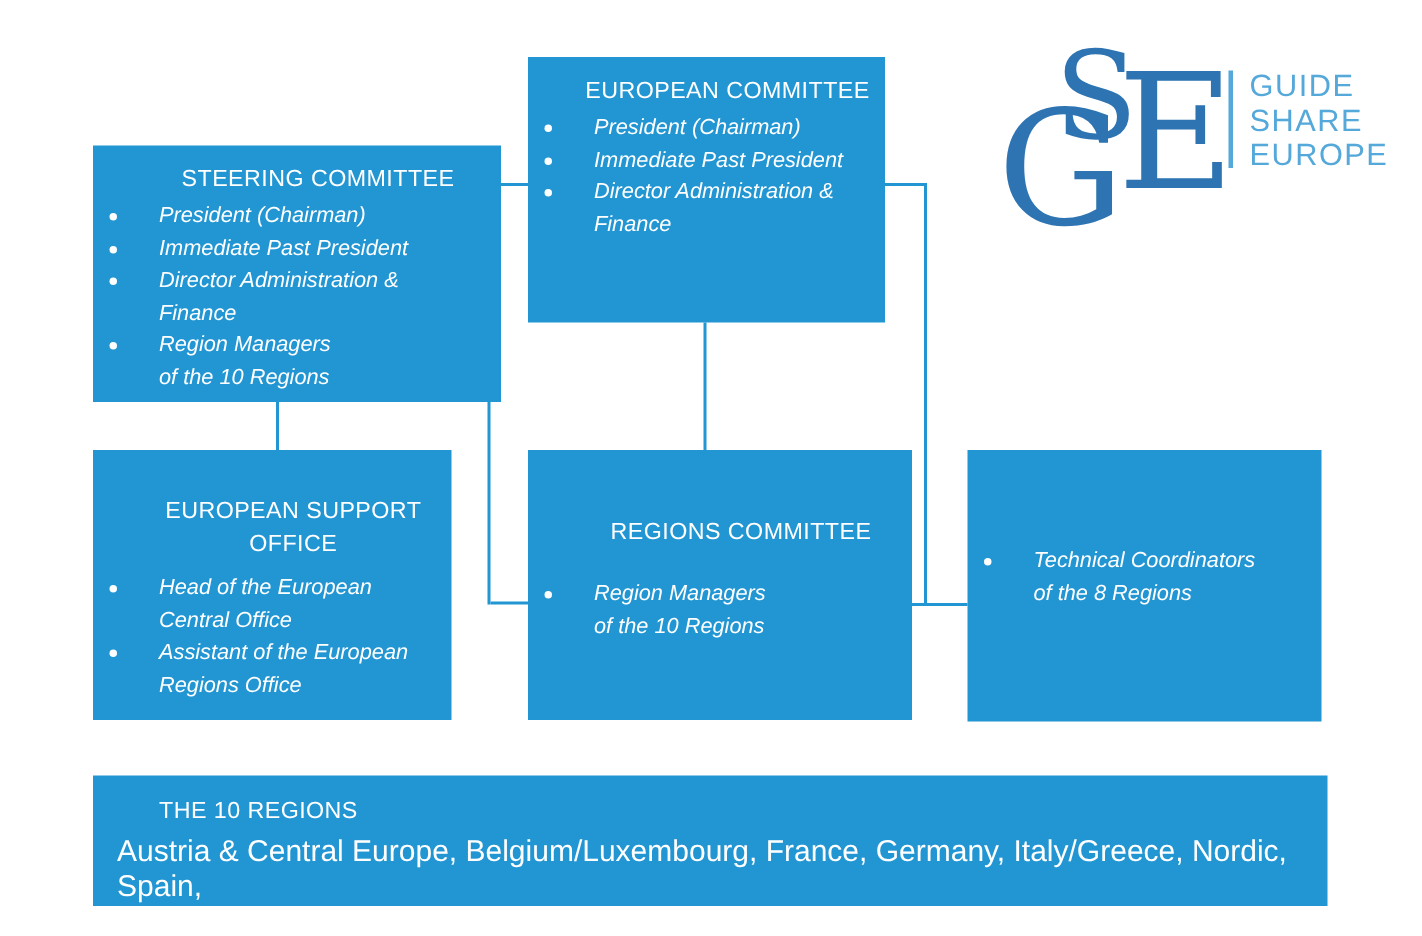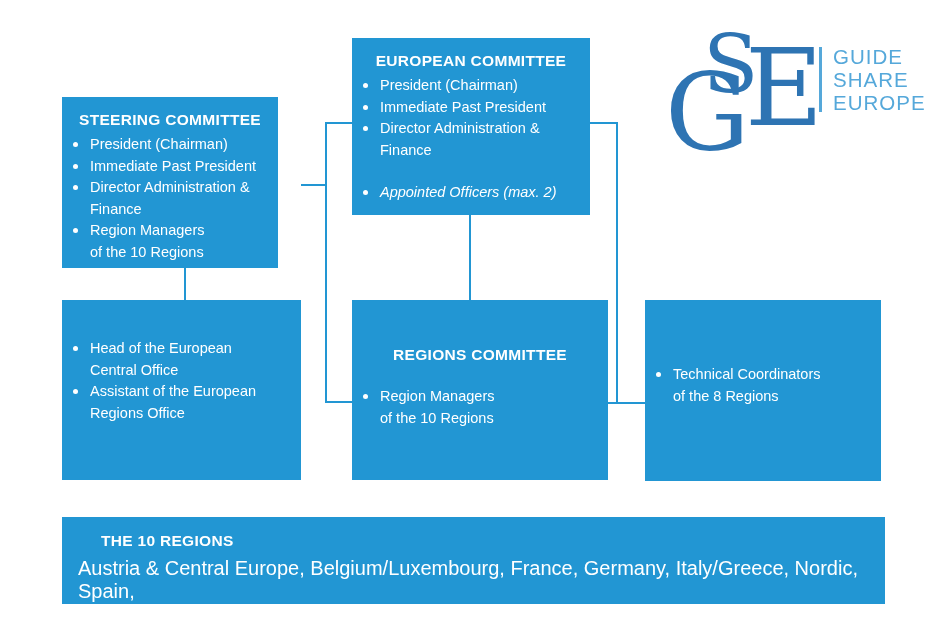--- a/index.html
+++ b/index.html
@@ -14,65 +14,67 @@
     background: #ffffff;
     overflow: hidden;
   }
   .box {
     position: absolute;
     background: #2296d3;
     color: #ffffff;
     box-sizing: border-box;
   }
   .box-title {
-    font-weight: 700;
+    font-weight: 400;
     font-size: 15.5px;
     line-height: 22px;
     text-align: center;
     letter-spacing: 0.3px;
     white-space: pre-line;
+    padding-left: 28px;
   }
   ul.items {
     list-style: none;
     margin: 3px 0 0 0;
     padding: 0;
   }
   ul.items li {
     position: relative;
-    padding-left: 28px;
+    padding-left: 44px;
     padding-right: 4px;
     font-size: 14.5px;
     line-height: 21.5px;
     white-space: pre-line;
+    font-style: italic;
   }
   ul.items li::before {
     content: "";
     position: absolute;
     left: 11px; top: 8px;
     width: 5px; height: 5px;
     border-radius: 50%;
     background: #ffffff;
   }
   .italic { font-style: italic; }
   .gap { margin-top: 21px; }
 
   
-  #box-steering  { left: 62px;  top: 97px;  width: 216px; height: 171px; padding-top: 12px; }
+  #box-steering  { left: 62px;  top: 97px;  width: 272px; height: 171px; padding-top: 12px; }
   #box-european  { left: 352px; top: 38px;  width: 238px; height: 177px; padding-top: 12px; }
   #box-eso       { left: 62px;  top: 300px; width: 239px; height: 180px; padding-top: 30px; }
   #box-regions   { left: 352px; top: 300px; width: 256px; height: 180px; padding-top: 44px; }
   #box-technical { left: 645px; top: 300px; width: 236px; height: 181px; padding-top: 44px; }
   #box-regions ul.items, #box-technical ul.items { margin-top: 20px; }
   #box-eso ul.items { margin-top: 8px; }
 
   #box-ten-regions {
     left: 62px; top: 517px; width: 823px; height: 87px;
     padding: 13px 16px;
   }
-  #box-ten-regions .box-title { text-align: left; letter-spacing: 0.3px; margin-left: 23px; }
+  #box-ten-regions .box-title { text-align: left; letter-spacing: 0.3px; }
   #box-ten-regions .regions-text {
     margin-top: 5px;
     font-size: 20px;
     line-height: 23px;
     white-space: pre-line;
   }
 
   
   .line { position: absolute; background: #2296d3; }
   #line-v-left        { left: 325px; top: 122px; width: 2px;  height: 281px; }
@@ -118,25 +120,26 @@
     </ul>
   </div>
 
   <div class="box" id="box-european">
     <div class="box-title">EUROPEAN COMMITTEE</div>
     <ul class="items">
       <li>President (Chairman)</li>
       <li>Immediate Past President</li>
       <li>Director Administration &amp;
 Finance</li>
-      <li class="italic gap">Appointed Officers (max. 2)</li>
     </ul>
   </div>
 
   <div class="box" id="box-eso">
+    <div class="box-title">EUROPEAN SUPPORT
+OFFICE</div>
     <ul class="items">
       <li>Head of the European
 Central Office</li>
       <li>Assistant of the European
 Regions Office</li>
     </ul>
   </div>
 
   <div class="box" id="box-regions">
     <div class="box-title">REGIONS COMMITTEE</div>

